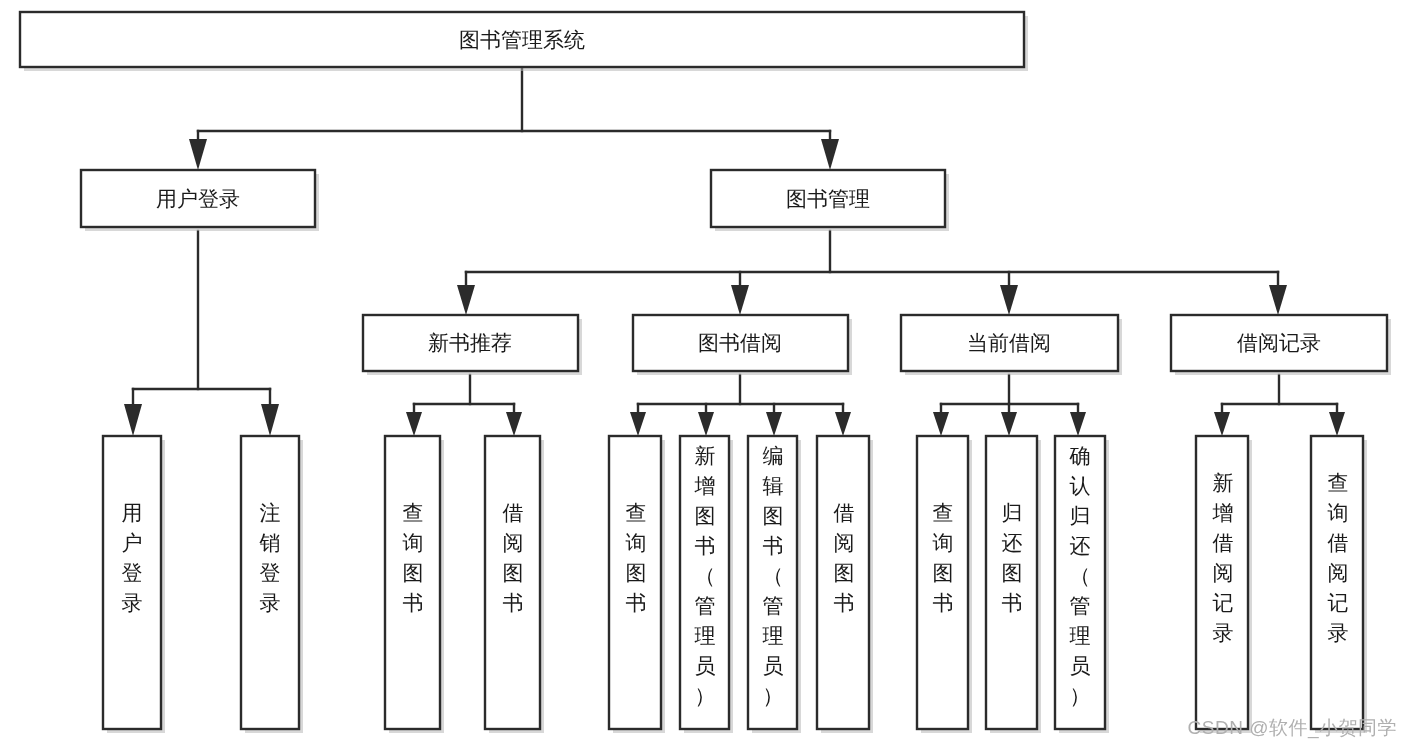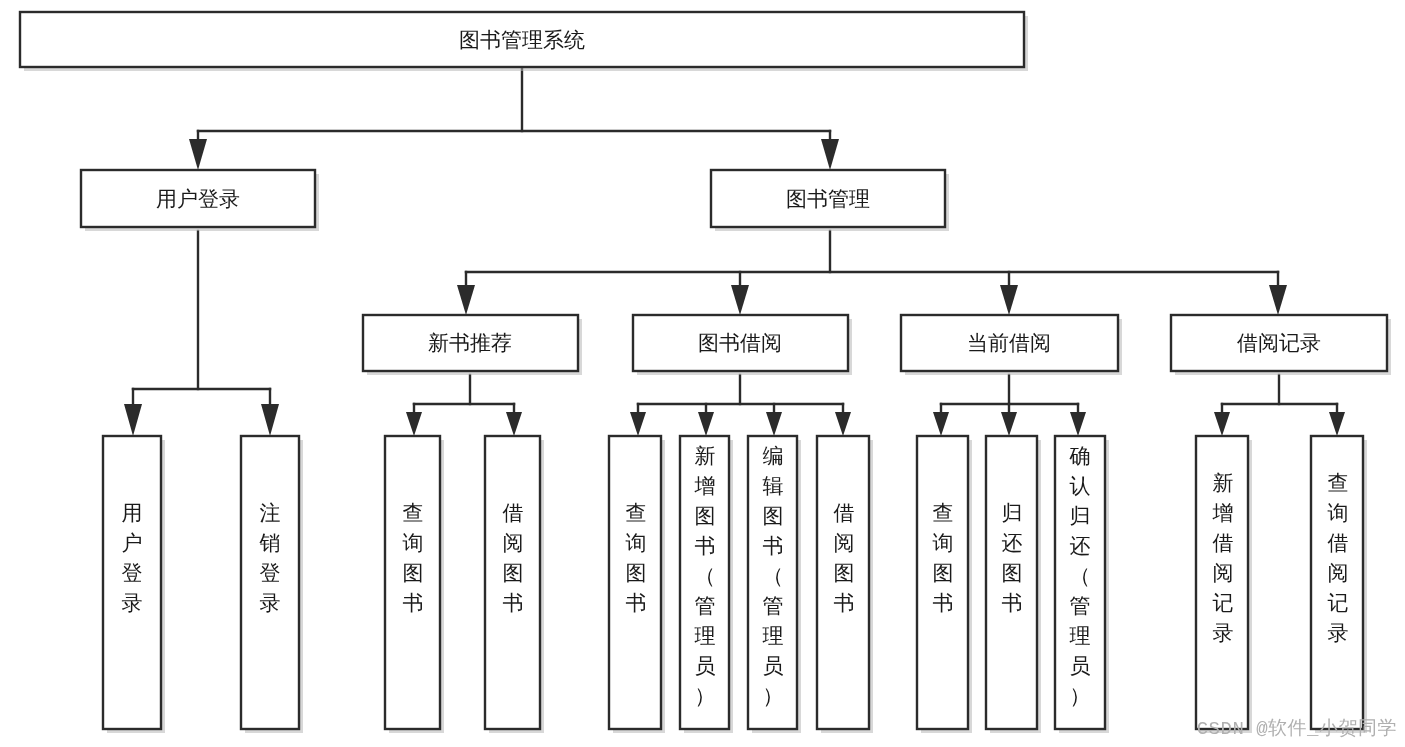--- a/index.html
+++ b/index.html
@@ -58,21 +58,21 @@
   .node-label-v {
     font-family: "DejaVu Sans", "Liberation Sans", sans-serif;
     font-size: 21px;
     fill: #1a1a1a;
     text-anchor: middle;
   }
   .watermark-text {
     position: absolute;
     right: 8px;
     bottom: 6px;
-    font-family: Liberation Mono, monospace;
+    font-family: Liberation Sans, sans-serif;
     font-size: 19px;
     color: #b0b0b0;
     letter-spacing: 0.5px;
     white-space: nowrap;
     user-select: none;
   }
 </style>
 </head>
 <body>
 

